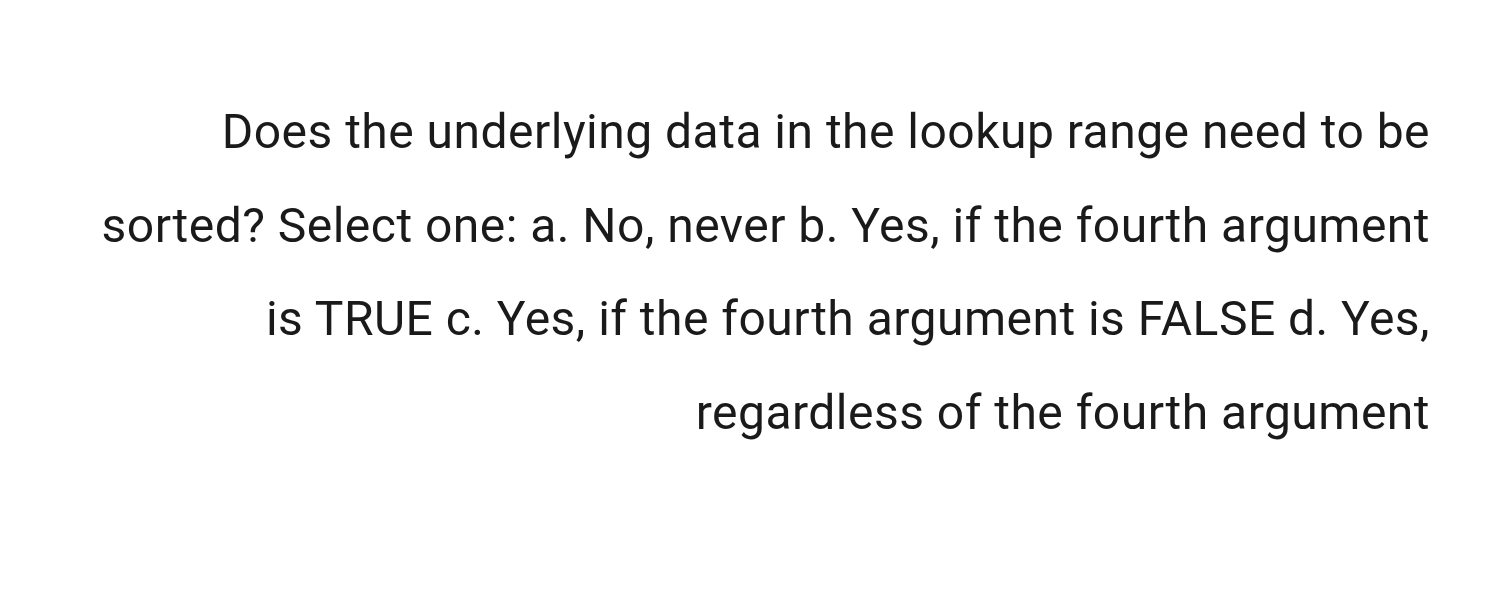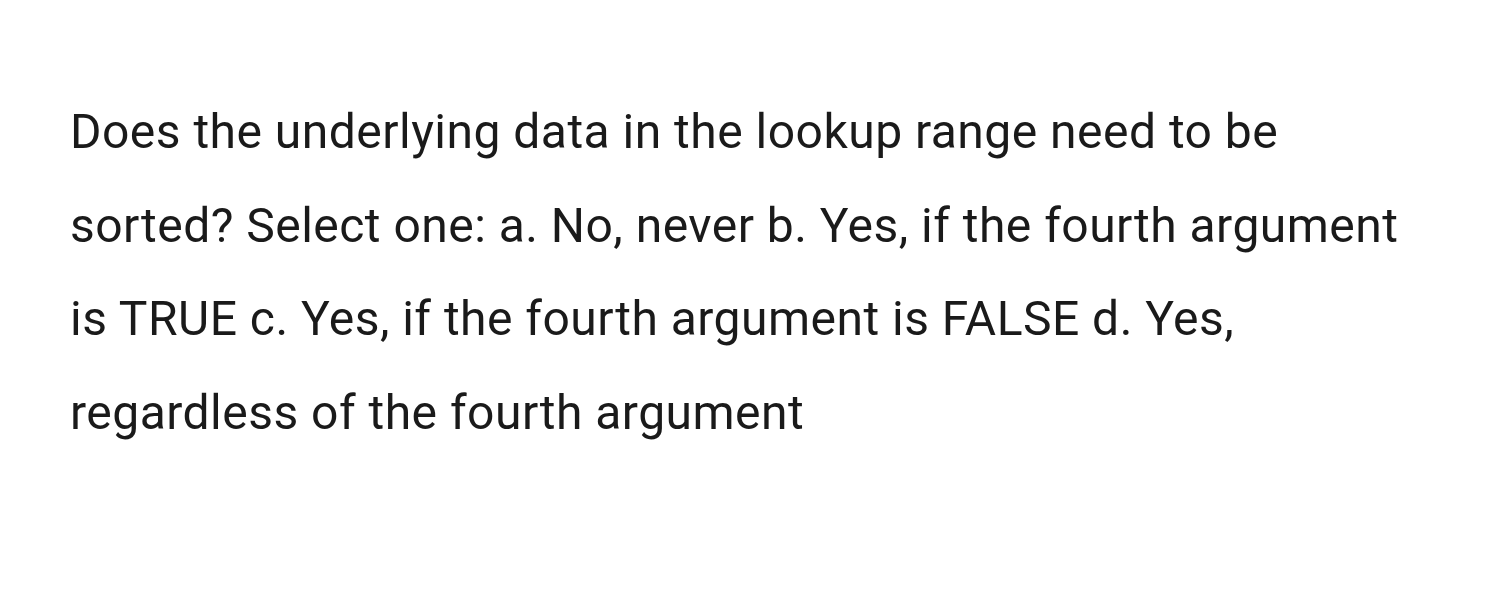--- a/index.html
+++ b/index.html
@@ -1,18 +1,19 @@
 <!DOCTYPE html>
 <html><head>
   <meta charset="utf-8">
   <style>
     * {
       margin: 0;
       padding: 0;
       box-sizing: border-box;
+      text-align: right;
     }
     body {
       width: 1500px;
       height: 600px;
       background: #ffffff;
       font-family: -apple-system, BlinkMacSystemFont, "Segoe UI", Roboto, Helvetica, Arial, sans-serif;
       color: #1a1a1a;
       padding: 85px 70px 60px 70px;
     }
     .question-text {

